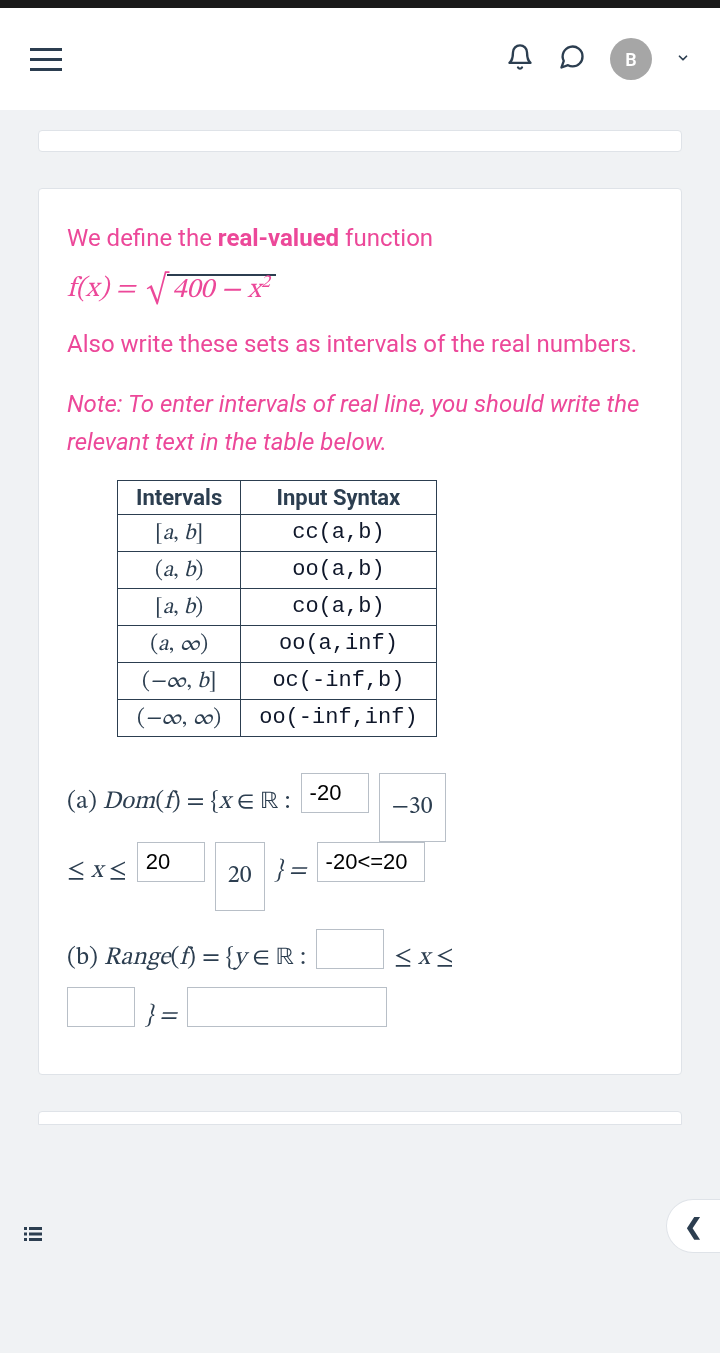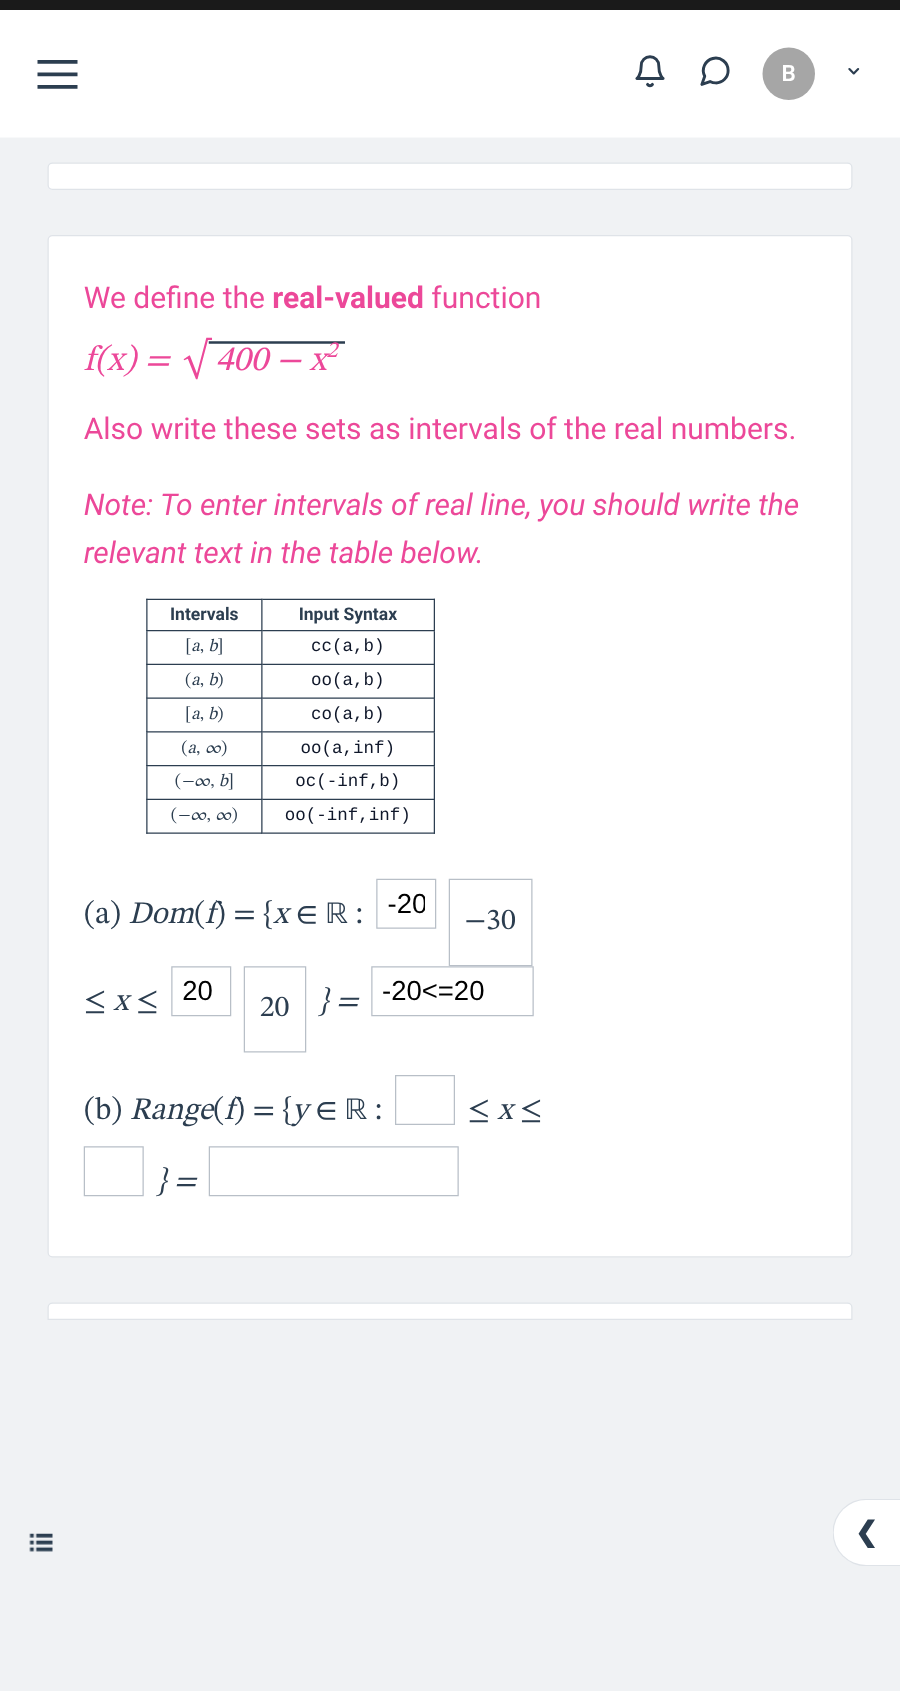--- a/index.html
+++ b/index.html
@@ -75,21 +75,21 @@
   font-style: normal; margin-right: -2px;
 }
 .sqrt .body {
   border-top: 2px solid #2c3e50;
   padding: 0 6px;
 }
 .sup { font-size: 0.65em; vertical-align: super; }
 table.intervals {
   border-collapse: collapse;
   margin: 18px 0 8px 50px;
-  font-size: 14px;
+  font-size: 22px;
 }
 table.intervals th, table.intervals td {
   border: 1px solid #2c3e50;
   padding: 4px 18px;
   text-align: center;
 }
 table.intervals th { font-weight: 700; }
 td.mathcell {
   font-family: "Cambria Math", "STIX Two Math", "Latin Modern Math", "Times New Roman", serif;
   font-style: italic;
@@ -104,22 +104,22 @@
 .answer-label {
   font-family: "Cambria Math", "STIX Two Math", "Latin Modern Math", "Times New Roman", serif;
 }
 .inp {
   font-size: 22px;
   padding: 6px 8px;
   border: 1px solid #b8bfc7;
   background: #fff;
   text-align: left;
 }
-.w65 { width: 48px; }
-.w120 { width: 130px; }
+.w65 { width: 68px; }
+.w120 { width: 108px; }
 .w190 { width: 200px; }
 .feedback {
   display: inline-block;
   border: 1px solid #b8bfc7;
   padding: 6px 12px;
   font-family: "Cambria Math", "STIX Two Math", "Latin Modern Math", "Times New Roman", serif;
   font-size: 24px;
 }
 .mathseg {
   font-family: "Cambria Math", "STIX Two Math", "Latin Modern Math", "Times New Roman", serif;

